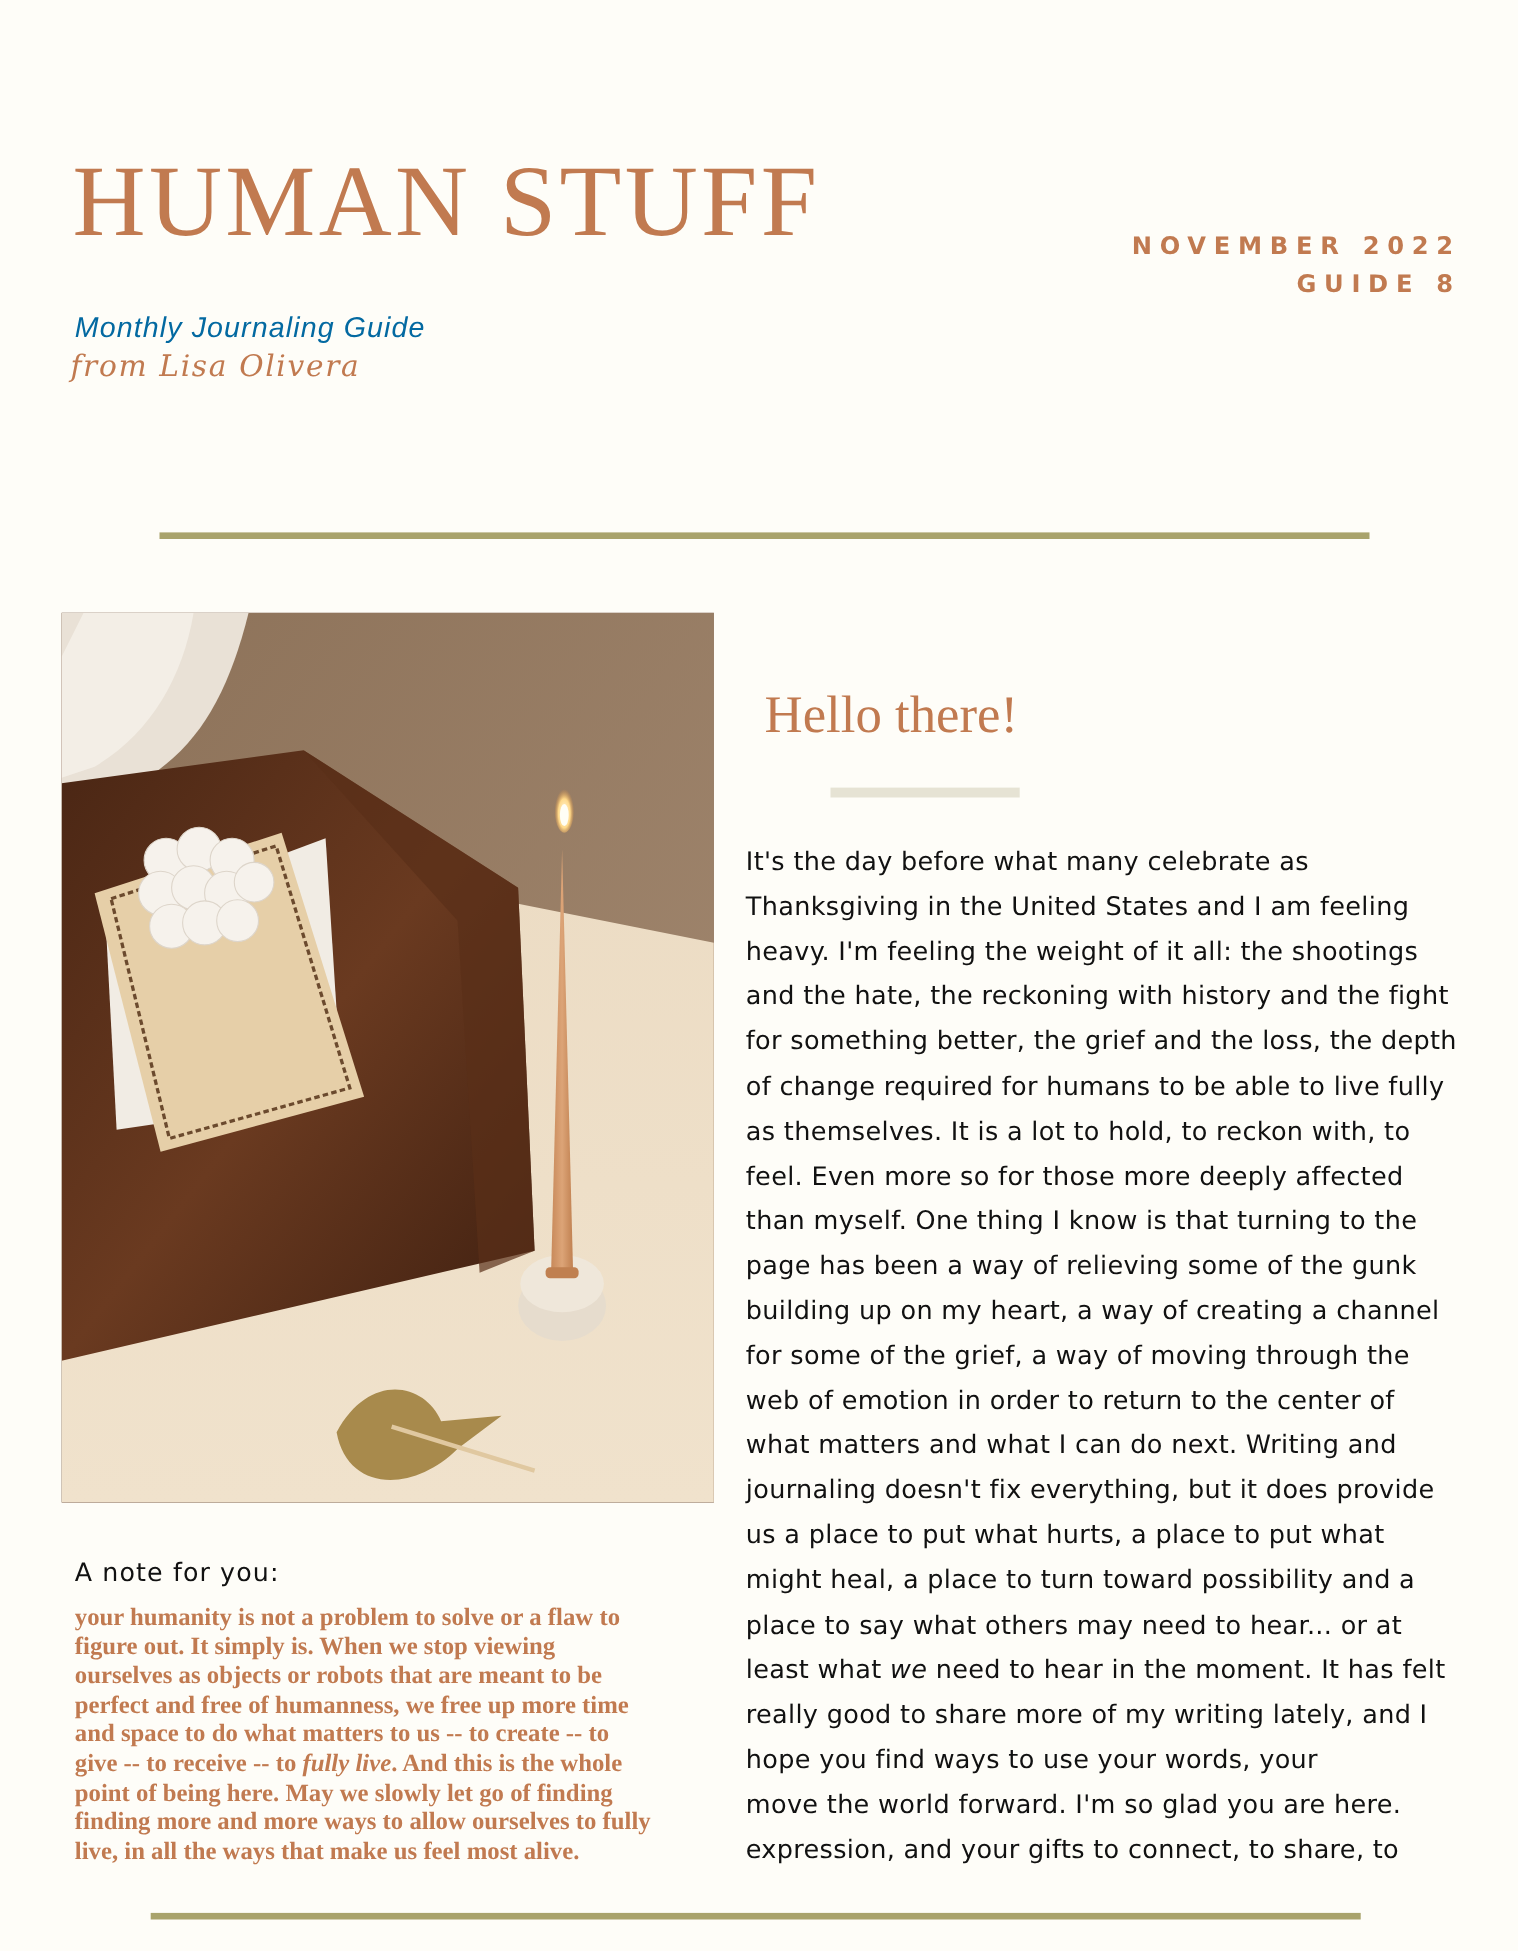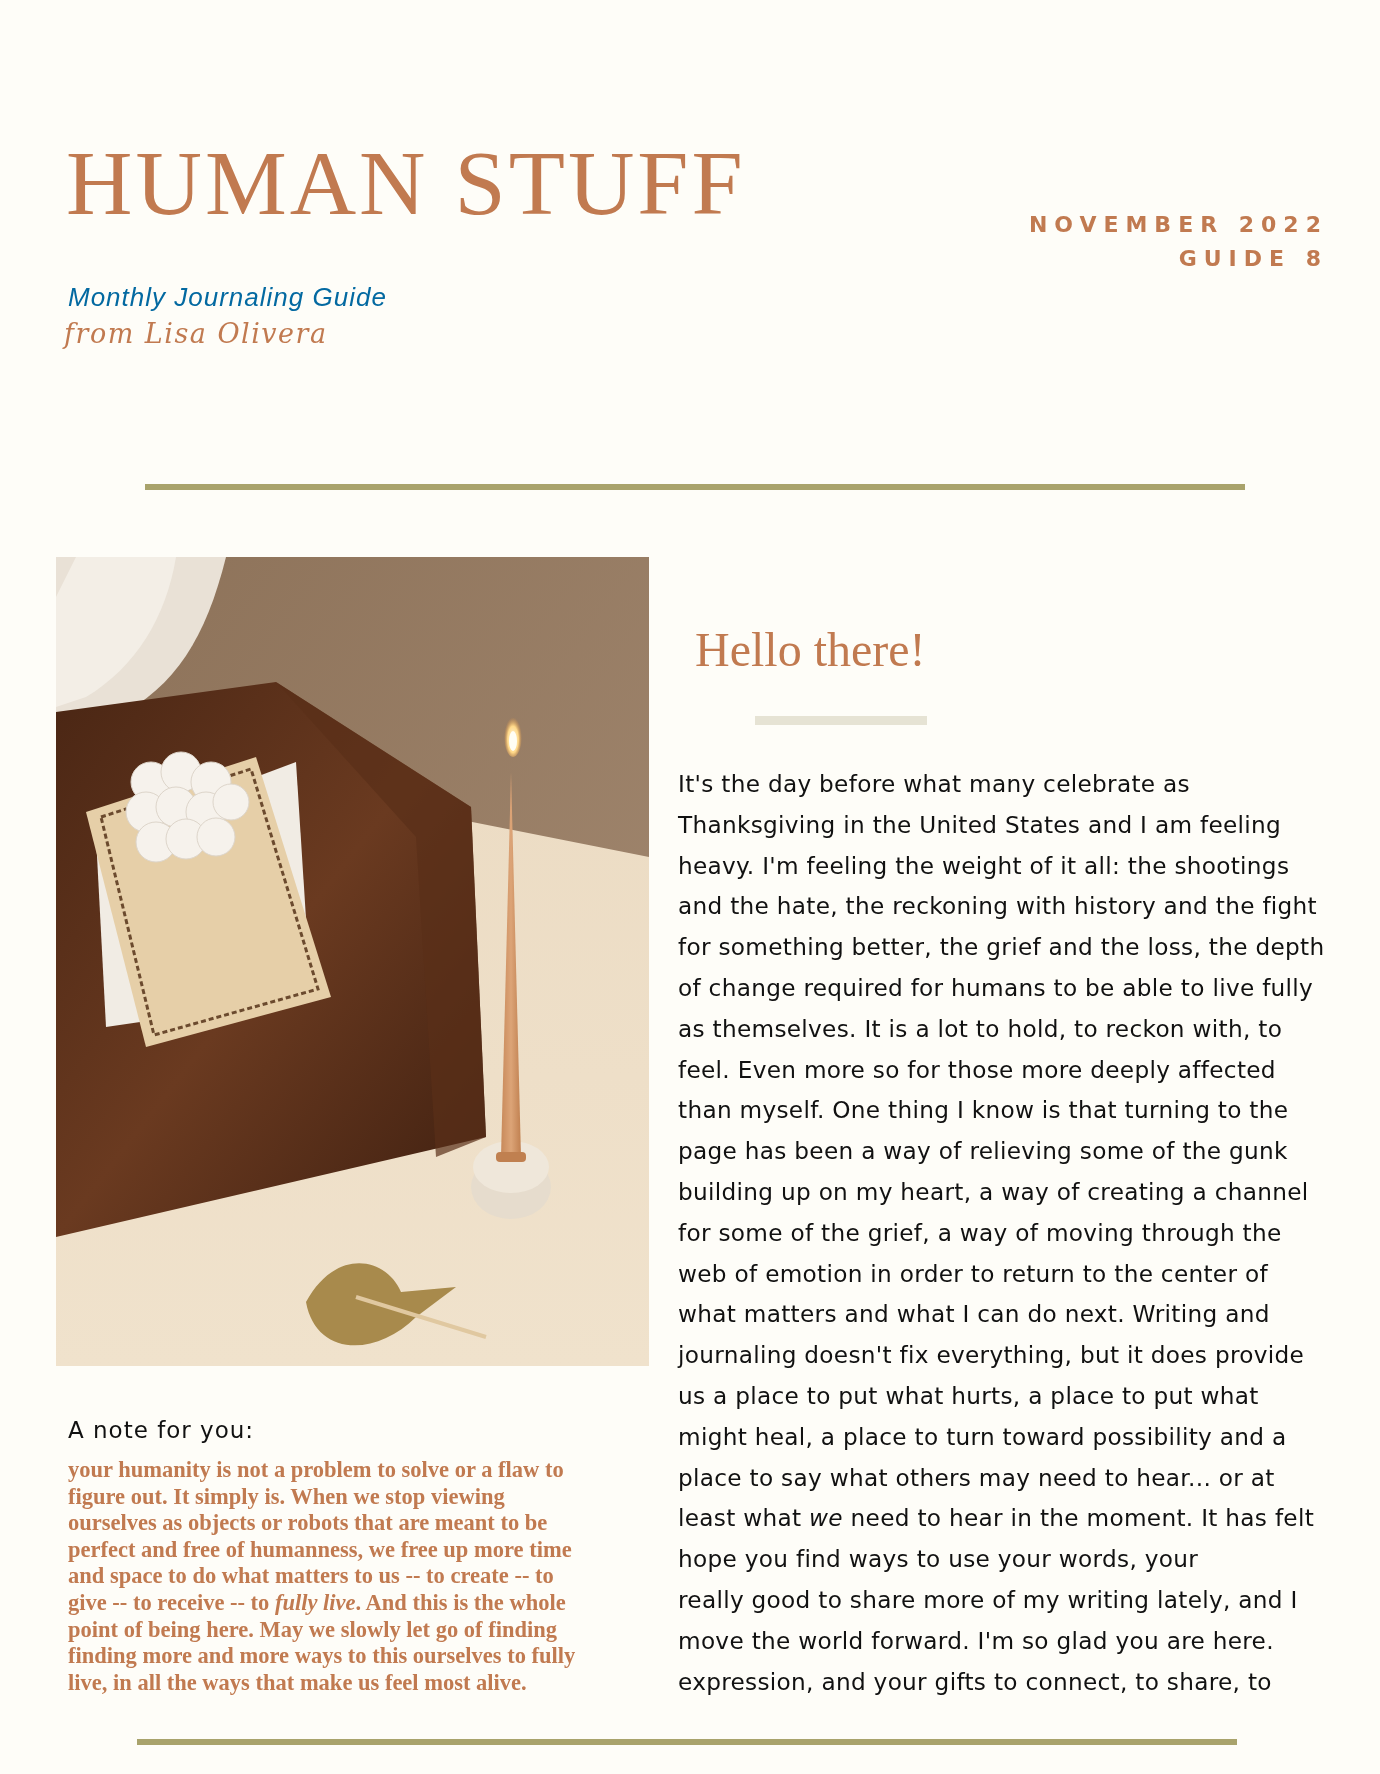--- a/index.html
+++ b/index.html
@@ -170,21 +170,21 @@
 
 <div class="abs note-label">A note for you:</div>
 <div class="abs note-body">
   <p>your humanity is not a problem to solve or a flaw to</p>
   <p>figure out. It simply is. When we stop viewing</p>
   <p>ourselves as objects or robots that are meant to be</p>
   <p>perfect and free of humanness, we free up more time</p>
   <p>and space to do what matters to us -- to create -- to</p>
   <p><span>give -- to receive -- to </span><em>fully live</em><span>. And this is the whole</span></p>
   <p>point of being here. May we slowly let go of finding</p>
-  <p>finding more and more ways to this ourselves to fully</p>
+  <p>finding more and more ways to allow ourselves to fully</p>
   <p>live, in all the ways that make us feel most alive.</p>
 </div>
 
 <div class="abs hello">Hello there!</div>
 <div class="abs hello-rule"></div>
 <div class="abs letter">
   <span class="ln">It's the day before what many celebrate as</span>
   <span class="ln">Thanksgiving in the United States and I am feeling</span>
   <span class="ln">heavy. I'm feeling the weight of it all: the shootings</span>
   <span class="ln">and the hate, the reckoning with history and the fight</span>
@@ -196,19 +196,19 @@
   <span class="ln">page has been a way of relieving some of the gunk</span>
   <span class="ln">building up on my heart, a way of creating a channel</span>
   <span class="ln">for some of the grief, a way of moving through the</span>
   <span class="ln">web of emotion in order to return to the center of</span>
   <span class="ln">what matters and what I can do next. Writing and</span>
   <span class="ln">journaling doesn't fix everything, but it does provide</span>
   <span class="ln">us a place to put what hurts, a place to put what</span>
   <span class="ln">might heal, a place to turn toward possibility and a</span>
   <span class="ln">place to say what others may need to hear... or at</span>
   <span class="ln"><span>least what </span><em>we</em><span> need to hear in the moment. It has felt</span></span>
+  <span class="ln">really good to share more of my writing lately, and I</span>
   <span class="ln">hope you find ways to use your words, your</span>
-  <span class="ln">really good to share more of my writing lately, and I</span>
   <span class="ln">move the world forward. I'm so glad you are here.</span>
   <span class="ln">expression, and your gifts to connect, to share, to</span>
 </div>
 
 <div class="abs divider divider-bottom"></div>
 
 </body></html>

